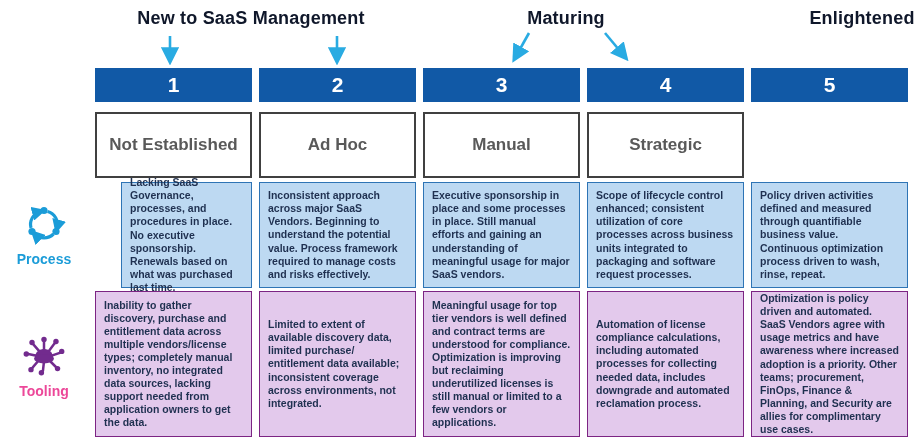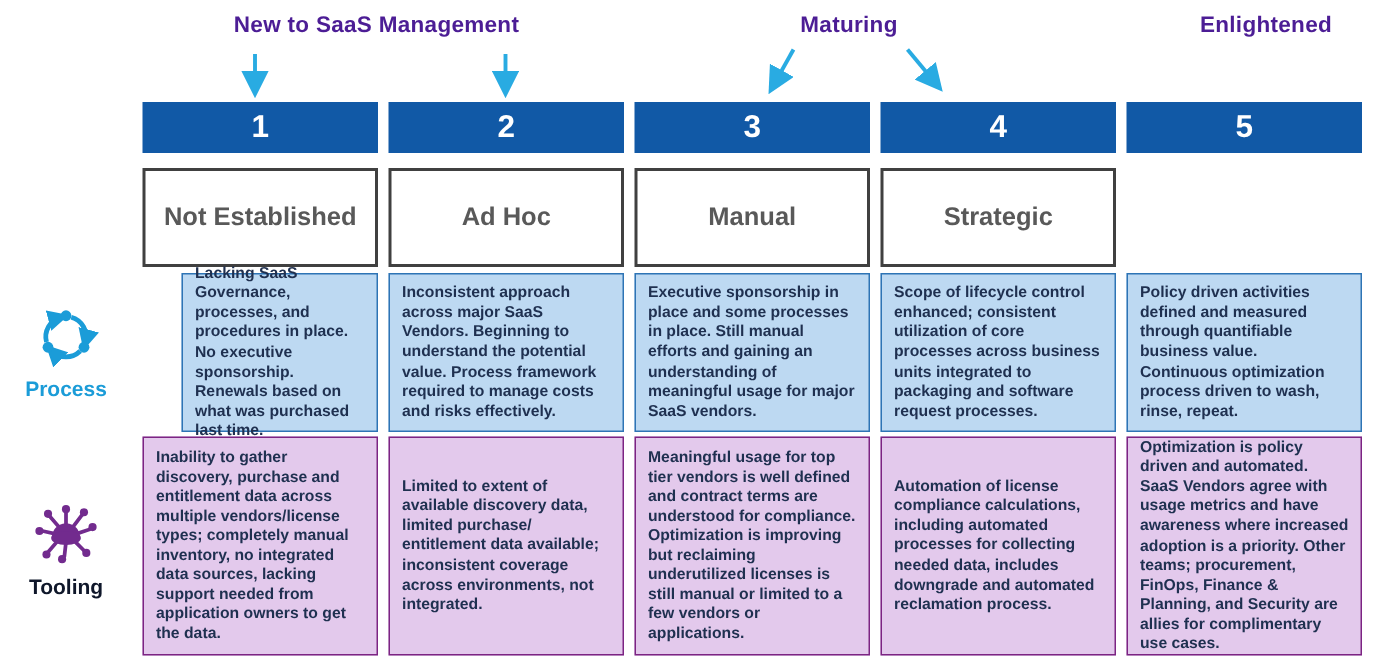--- a/index.html
+++ b/index.html
@@ -1,24 +1,24 @@
 <!DOCTYPE html>
 <html><head>
 <meta charset="utf-8">
 <style>
   * { box-sizing: border-box; margin: 0; padding: 0; }
   body { background: #fff; font-family: "Liberation Sans", sans-serif; }
   .canvas { position: relative; width: 915px; height: 440px; background: #fff; overflow: hidden; }
 
   
   .top-label { position: absolute; top: 8px; transform: translateX(-50%); white-space: nowrap;
-               font-weight: 700; font-size: 15px; color: #4c1d95; letter-spacing: .2px; }
+               font-weight: 700; font-size: 18px; color: #0f172a; letter-spacing: .2px; }
   #lbl-new { left: 251px; }
   #lbl-maturing { left: 566px; }
-  #lbl-enlightened { left: 844px; }
+  #lbl-enlightened { left: 862px; }
   .arrows { position: absolute; top: 0; left: 0; pointer-events: none; }
 
   
   .board { position: absolute; top: 68px; left: 0;
            display: grid;
            grid-template-columns: 88px repeat(5, 157px);
            grid-template-rows: 34px 10px 66px 4px 106px 3px 146px;
            column-gap: 7px; }
   .c1 { grid-column: 2; } .c2 { grid-column: 3; } .c3 { grid-column: 4; }
   .c4 { grid-column: 5; } .c5 { grid-column: 6; }
@@ -35,21 +35,21 @@
           padding: 4px 8px; }
   .pcell { grid-row: 5; background: #BDD9F2; border: 1.5px solid #2E74B5; }
   .tcell { grid-row: 7; background: #E3C9EC; border: 1.5px solid #7C2483; }
   .cell.left { text-align: left; margin-left: 26px; }
 
   .rail { grid-column: 1; display: flex; flex-direction: column; align-items: center;
           justify-content: center; gap: 4px; }
   .railp { grid-row: 5; } .railt { grid-row: 7; }
   .rail-label { font-weight: 700; font-size: 14px; }
   .process-label { color: #1B9CD8; }
-  .tooling-label { color: #0f172a; }
+  .tooling-label { color: #ec4899; }
 </style>
 </head>
 <body>
 
 <div class="canvas">
 
   <div class="top-label" id="lbl-new">New to SaaS Management</div>
   <div class="top-label" id="lbl-maturing">Maturing</div>
   <div class="top-label" id="lbl-enlightened">Enlightened</div>
 

